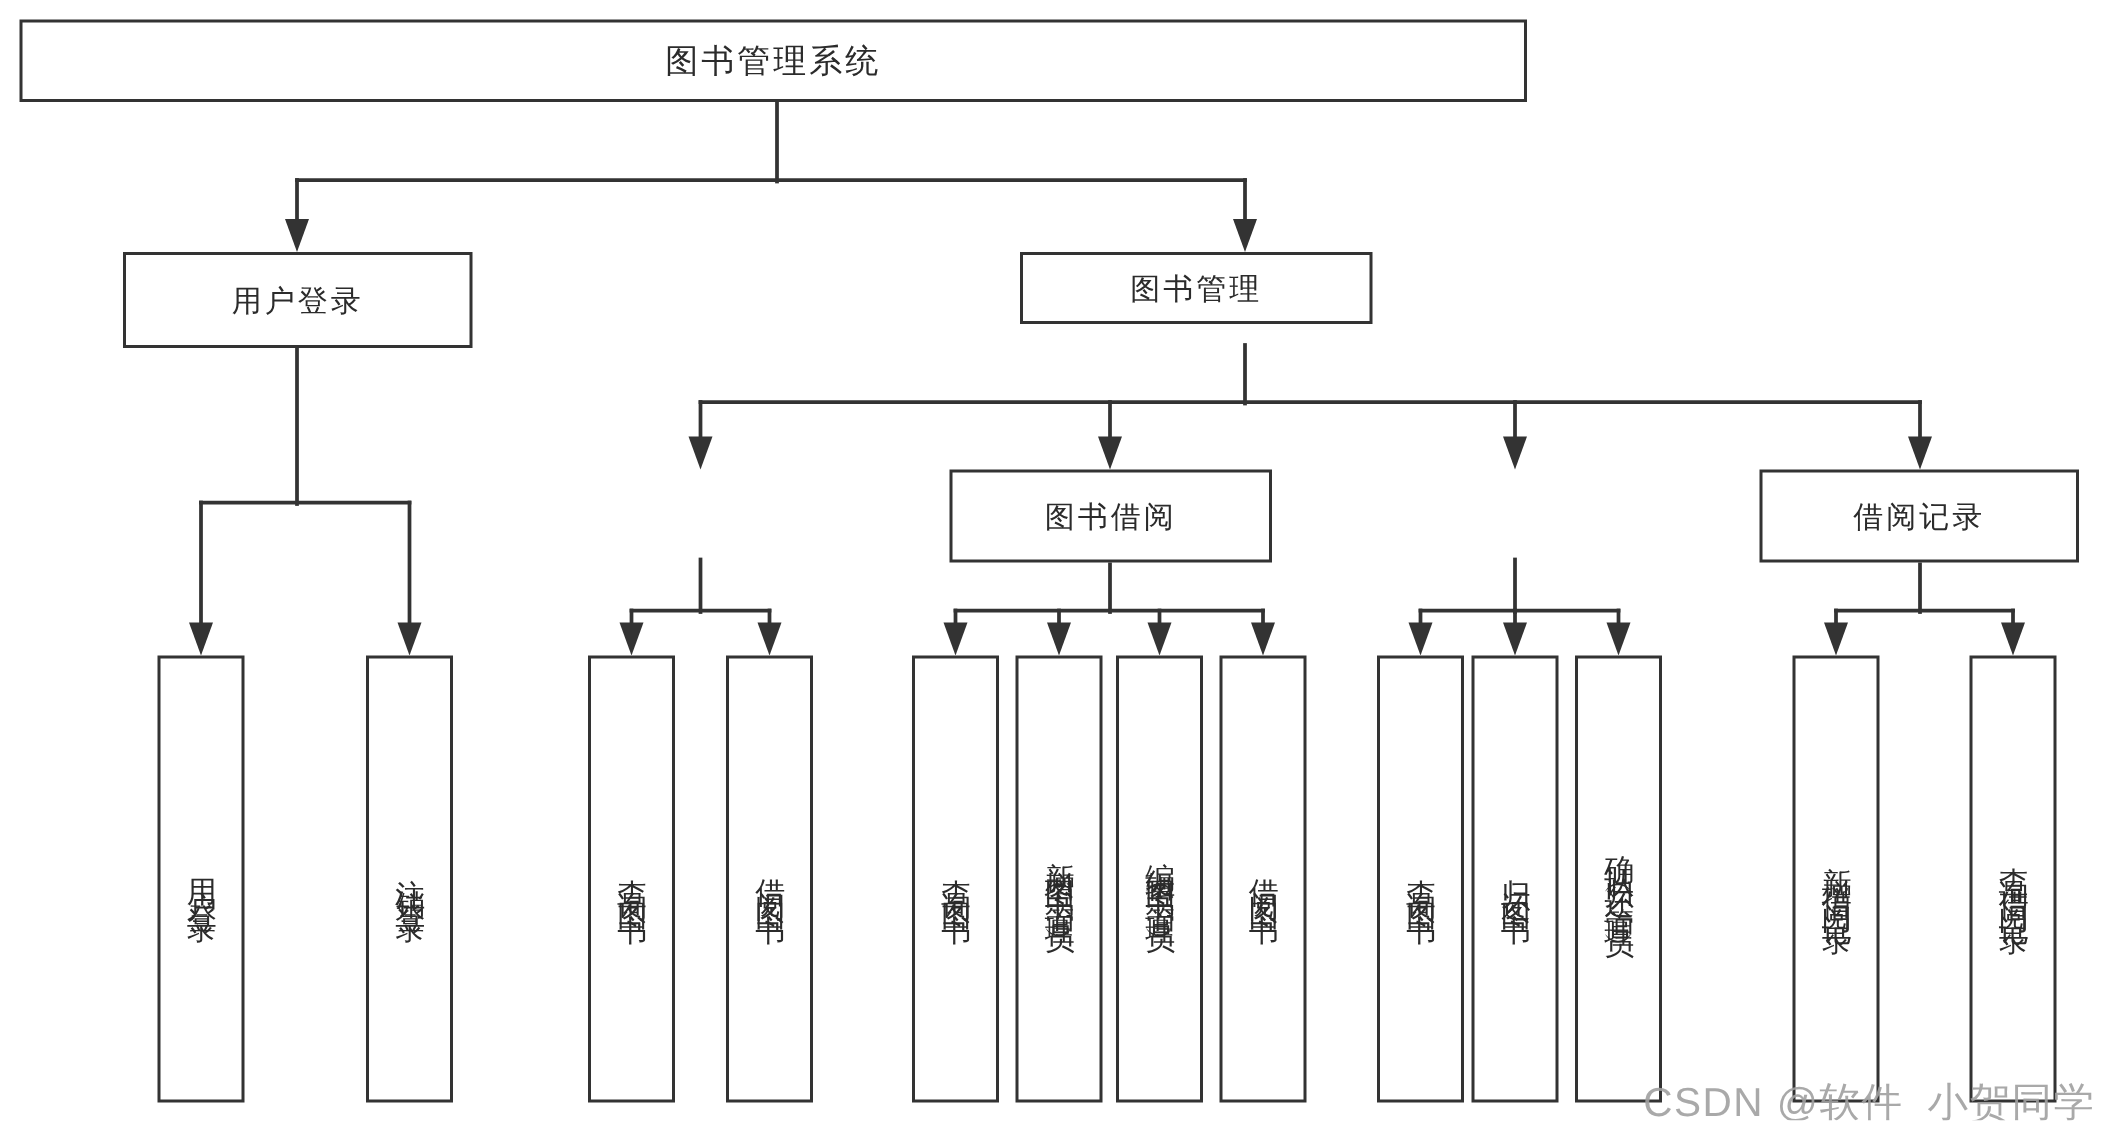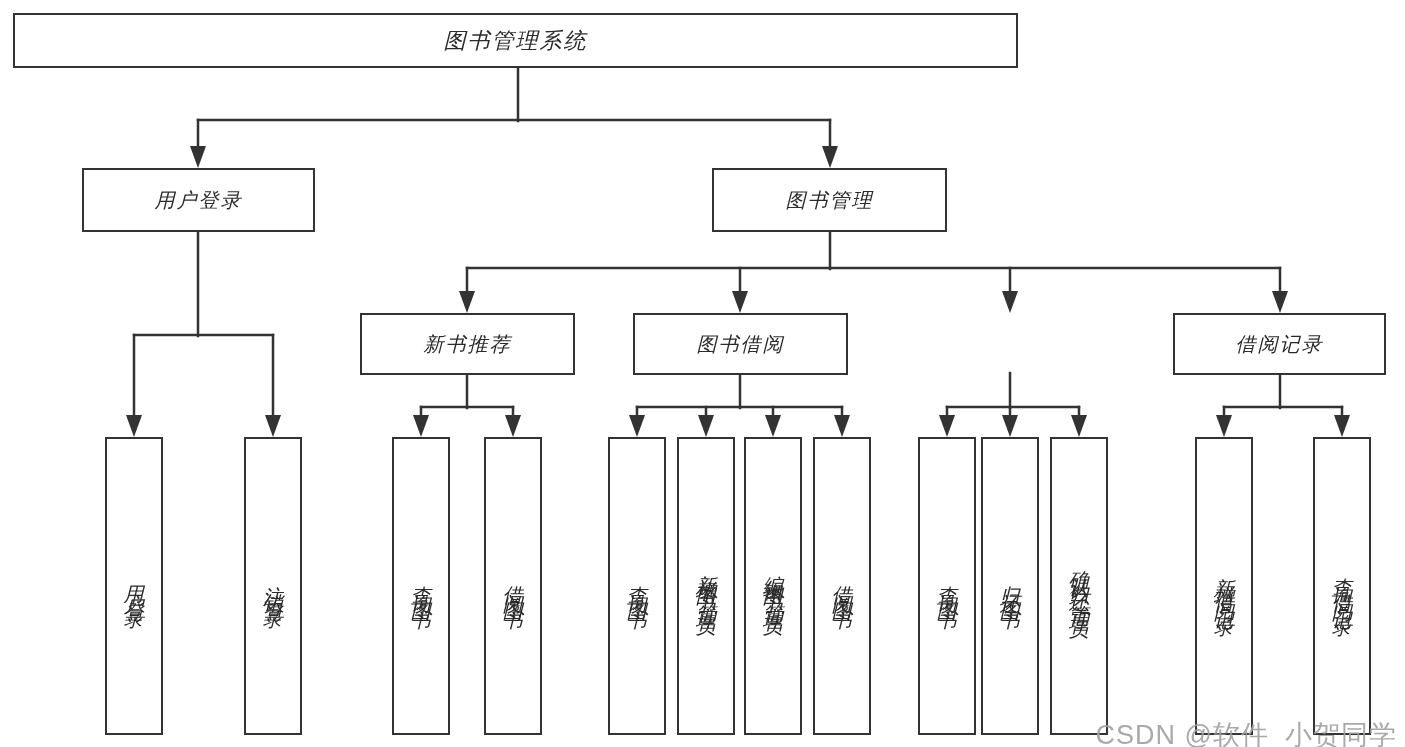--- a/index.html
+++ b/index.html
@@ -18,21 +18,20 @@
   }
   .wires line{stroke:#333333;stroke-width:2.5;stroke-linecap:square;}
   .wires polygon{fill:#333333;stroke:none;}
   .box{
     position:absolute;
     box-sizing:border-box;
     background:#ffffff;
     border:2.5px solid #333333;
     display:flex;align-items:center;justify-content:center;
     text-align:left;
-    font-style:italic;
   }
   .hbox{font-size:20px;letter-spacing:2px;}
   .root{font-size:22px;}
   .vbox{
     top:437px;width:58px;height:298px;
   }
   .vtext{
     writing-mode:vertical-rl;
     text-orientation:mixed;
     font-size:20px;
@@ -119,27 +118,24 @@
     <polygon points="1334,415 1350,415 1342,437"></polygon>
   </svg>
 
   <div class="box hbox root" style="left:13px;top:13px;width:1005px;height:55px">
     <span>图书管理系统</span>
   </div>
 
   <div class="box hbox" style="left:82px;top:168px;width:233px;height:64px">
     <span>用户登录</span>
   </div>
-  <div class="box hbox" style="left:712px;top:168px;width:235px;height:64px">
+  <div class="box hbox" style="left:680px;top:168px;width:235px;height:48px">
     <span>图书管理</span>
   </div>
 
-  <div class="box hbox" style="left:360px;top:313px;width:215px;height:62px">
-    <span>新书推荐</span>
-  </div>
   <div class="box hbox" style="left:633px;top:313px;width:215px;height:62px">
     <span>图书借阅</span>
   </div>
   <div class="box hbox" style="left:1173px;top:313px;width:213px;height:62px">
     <span>借阅记录</span>
   </div>
 
   <div class="box vbox" style="left:105px">
     <span class="vtext">用户登录</span>
   </div>

